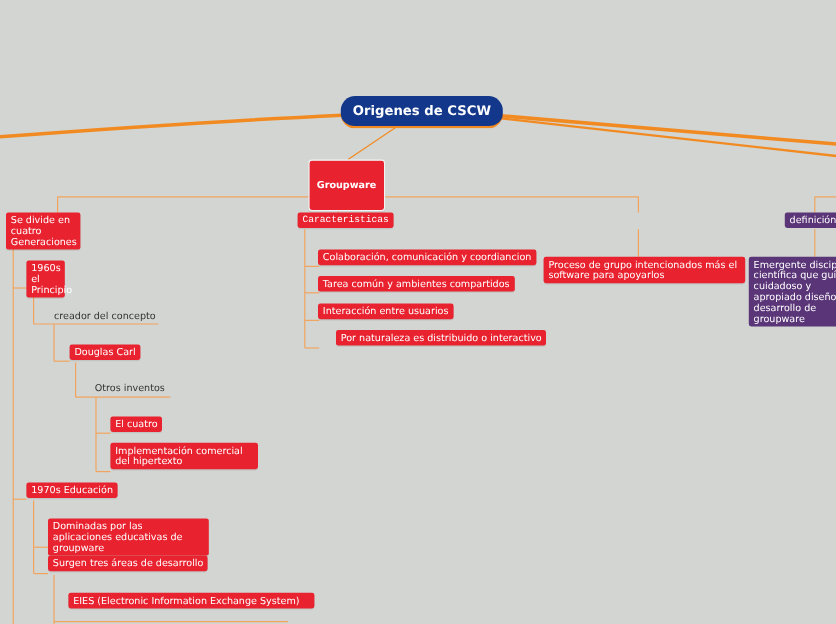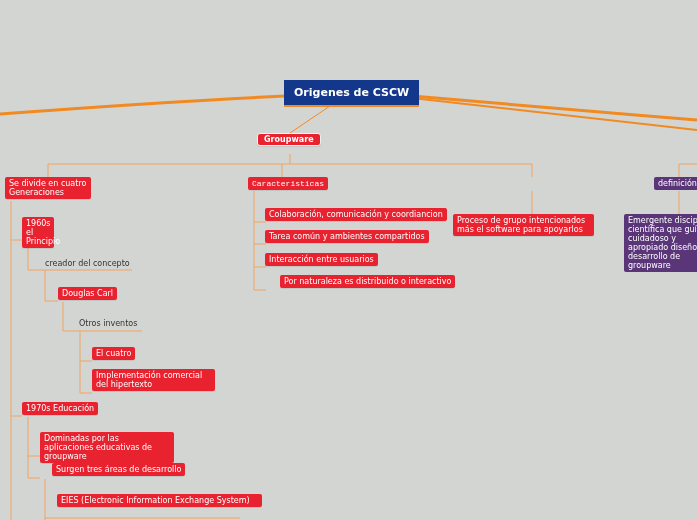--- a/index.html
+++ b/index.html
@@ -22,27 +22,27 @@
     cursor:pointer;
   }
   .red { background:#e8222f; box-shadow:0 1px 0 rgba(0,0,0,0.08); }
   .purple { background:#5a3578; }
   .root {
     background:#13378a;
     font-weight:bold;
     font-size:11px;
     line-height:13px;
     padding:6px 10px;
-    border-radius:0;
+    border-radius:12px;
     border-bottom:2px solid #f28a22;
   }
   .main {
     font-weight:bold;
     font-size:8px;
-    padding:1px 6px;
+    padding:16px 6px;
     border:1px solid #f3f3f3;
     border-radius:3px;
     text-align:right;
   }
   .plain {
     color:#333;
     background:transparent;
     padding:0 2px;
   }
   .wrap { white-space:normal; }
@@ -100,21 +100,21 @@
 </svg>
 
 <div class="node root" style="left:284px; top:80px;">
   <span>Origenes de CSCW</span>
 </div>
 
 <div class="node red main" style="left:257px; top:133px;">
   <span>Groupware</span>
 </div>
 
-<div class="node red wrap" style="left:5px; top:177px; width:86px;">
+<div class="node red wrap" style="left:5px; top:177px; width:62px;">
   <span>Se divide en cuatro Generaciones</span>
 </div>
 
 <div class="node red wrap" style="left:22px; top:217px; width:32px;">
   <span>1960s el Principio</span>
 </div>
 
 <div class="node plain" style="left:43px; top:259px;">
   <span>creador del concepto</span>
 </div>
@@ -136,21 +136,21 @@
 </div>
 
 <div class="node red" style="left:22px; top:402px;">
   <span>1970s Educación</span>
 </div>
 
 <div class="node red wrap" style="left:40px; top:432px; width:134px;">
   <span>Dominadas por las aplicaciones educativas de groupware</span>
 </div>
 
-<div class="node red" style="left:52px; top:463px;">
+<div class="node red" style="left:40px; top:463px;">
   <span>Surgen tres áreas de desarrollo</span>
 </div>
 
 <div class="node red wrap" style="left:57px; top:494px; width:205px;">
   <span>EIES (Electronic Information Exchange System)</span>
 </div>
 
 <div class="node red" style="left:248px; top:177px;font-family:Liberation Mono, monospace;">
   <span>Caracteristicas</span>
 </div>
@@ -164,21 +164,21 @@
 <div class="node red" style="left:265px; top:253px;">
   <span>Interacción entre usuarios</span>
 </div>
 <div class="node red" style="left:280px; top:275px;">
   <span>Por naturaleza es distribuido o interactivo</span>
 </div>
 
 <div class="node red" style="left:517px; top:177px;margin-top:40px;">
   <span>definicion</span>
 </div>
-<div class="node red wrap" style="left:453px; top:214px; width:141px;">
+<div class="node red wrap" style="left:453px; top:214px; width:168px;">
   <span>Proceso de grupo intencionados más el software para apoyarlos</span>
 </div>
 
 <div class="node purple" style="left:654px; top:177px; width:60px;">
   <span>definición</span>
 </div>
 <div class="node purple wrap" style="left:624px; top:214px; width:96px;">
   <span>Emergente disciplina científica que guía el cuidadoso y apropiado diseño y desarrollo de groupware</span>
 </div>
 

